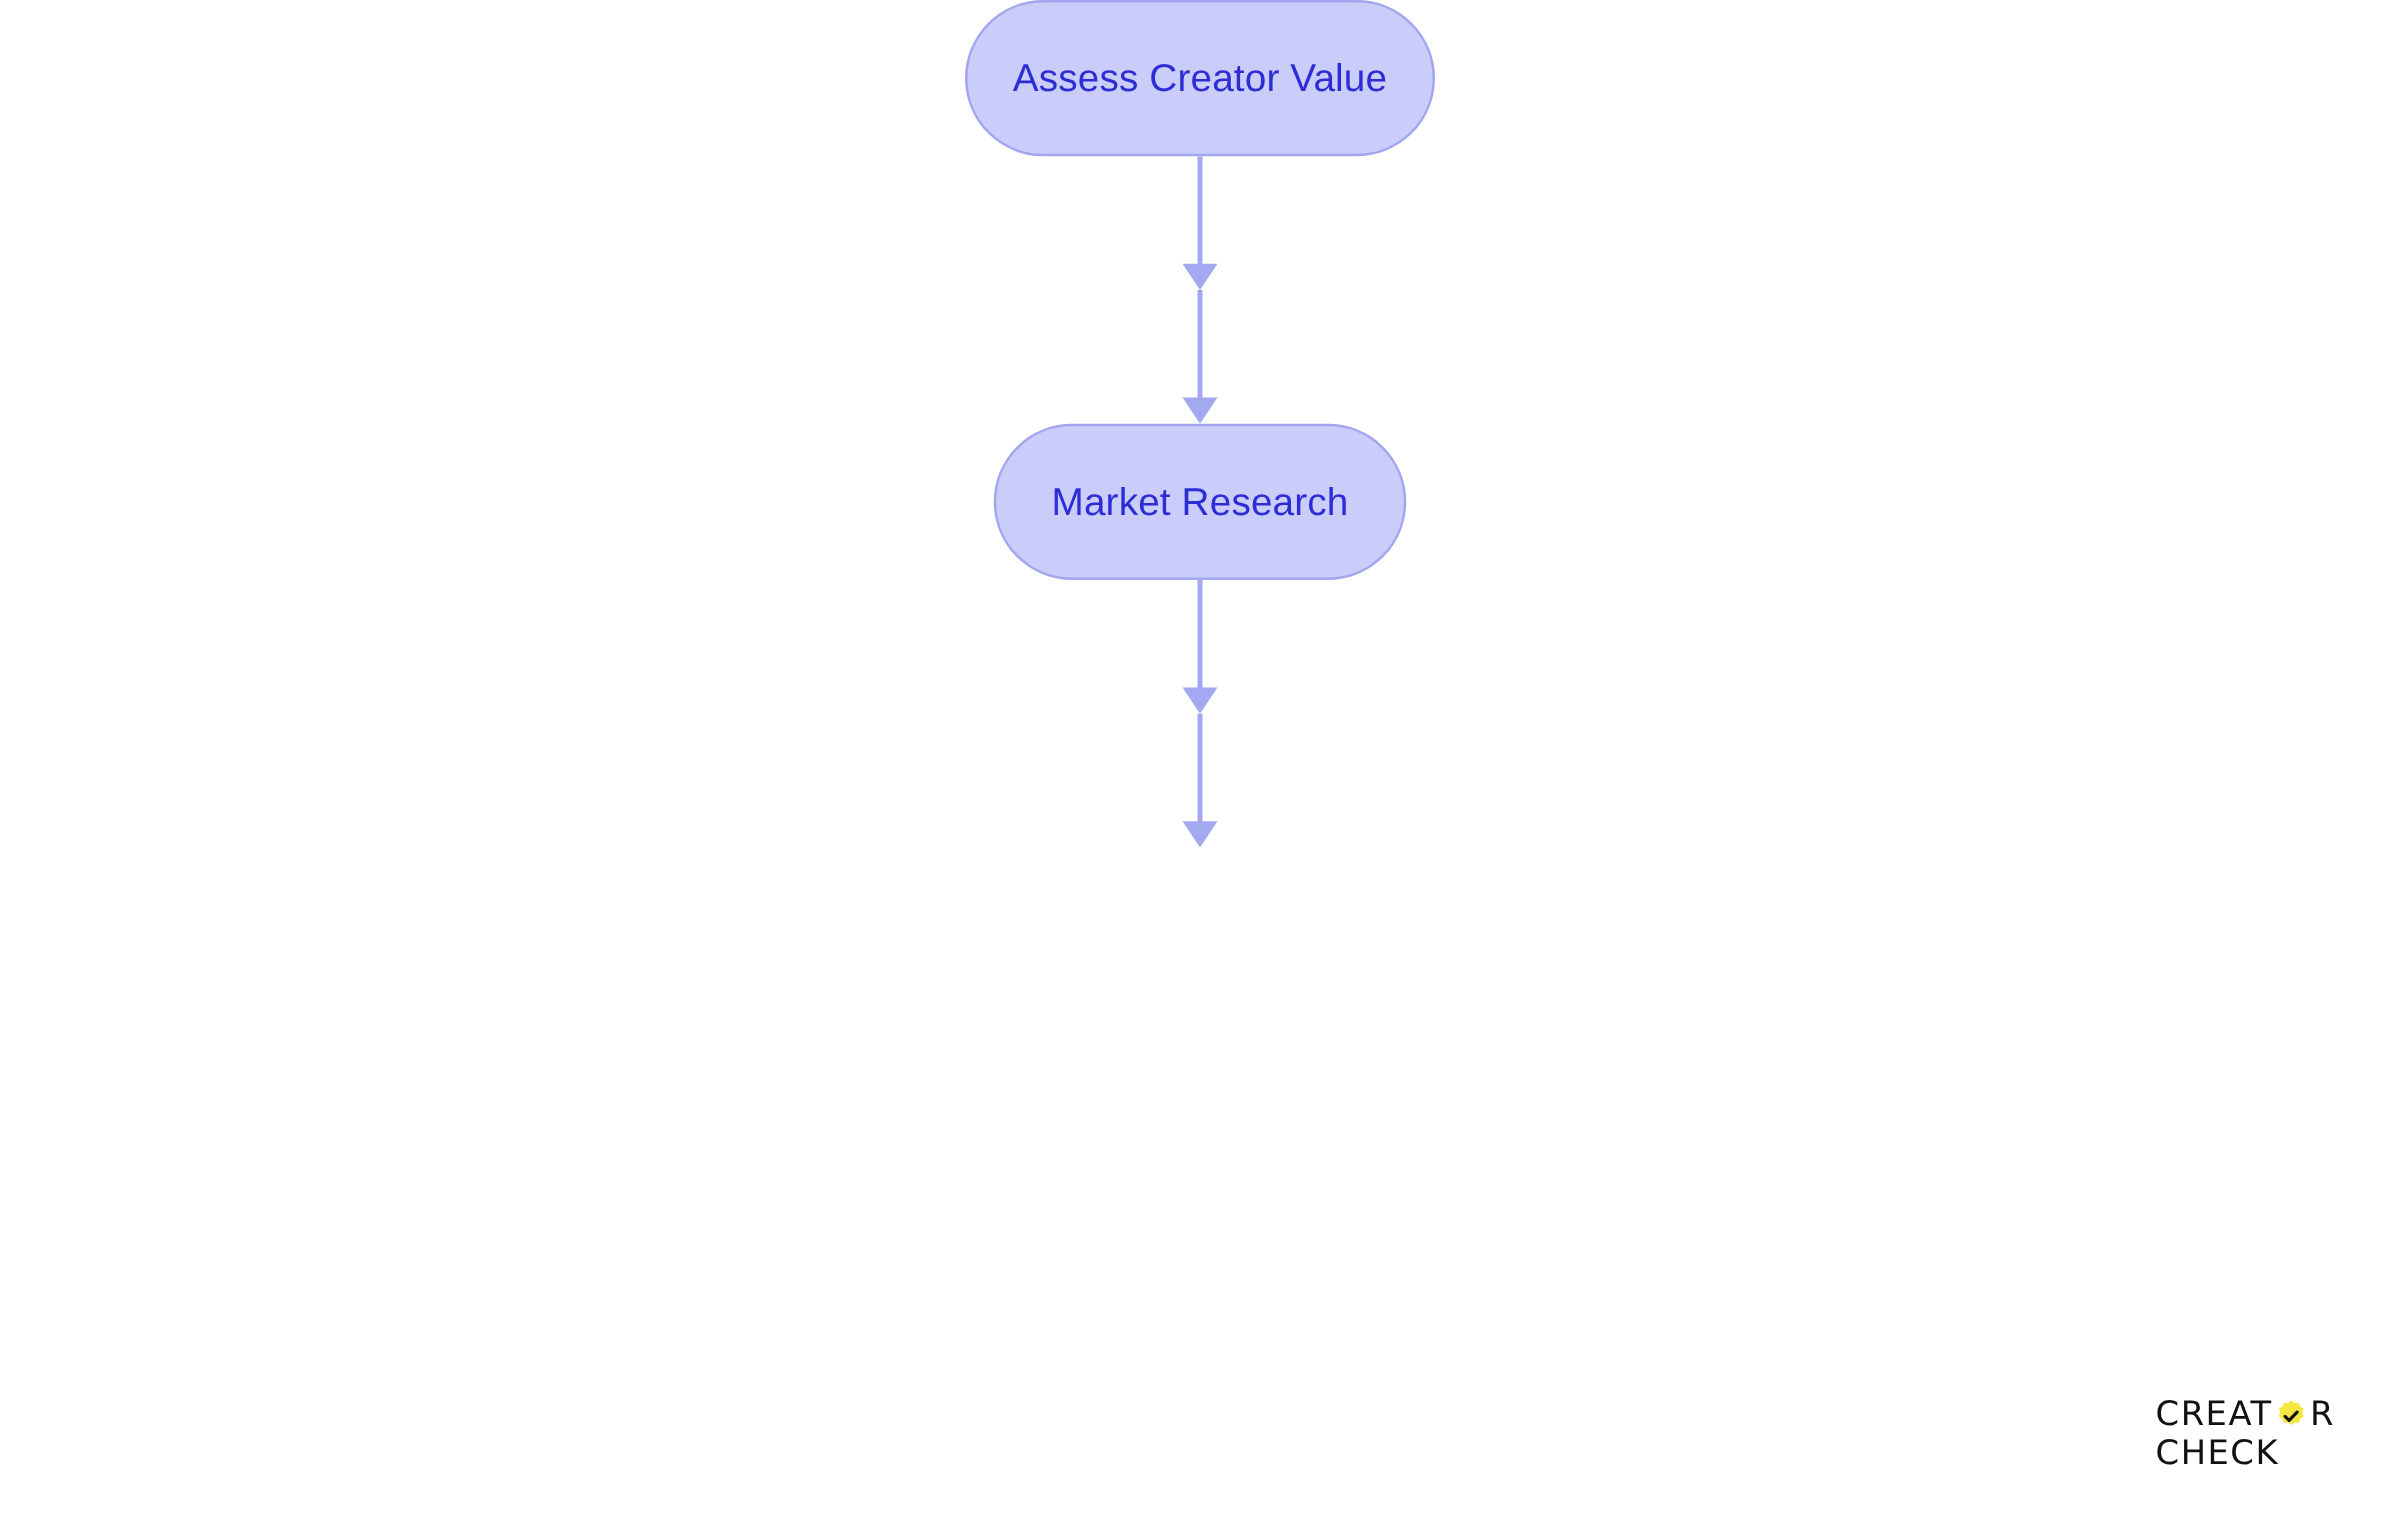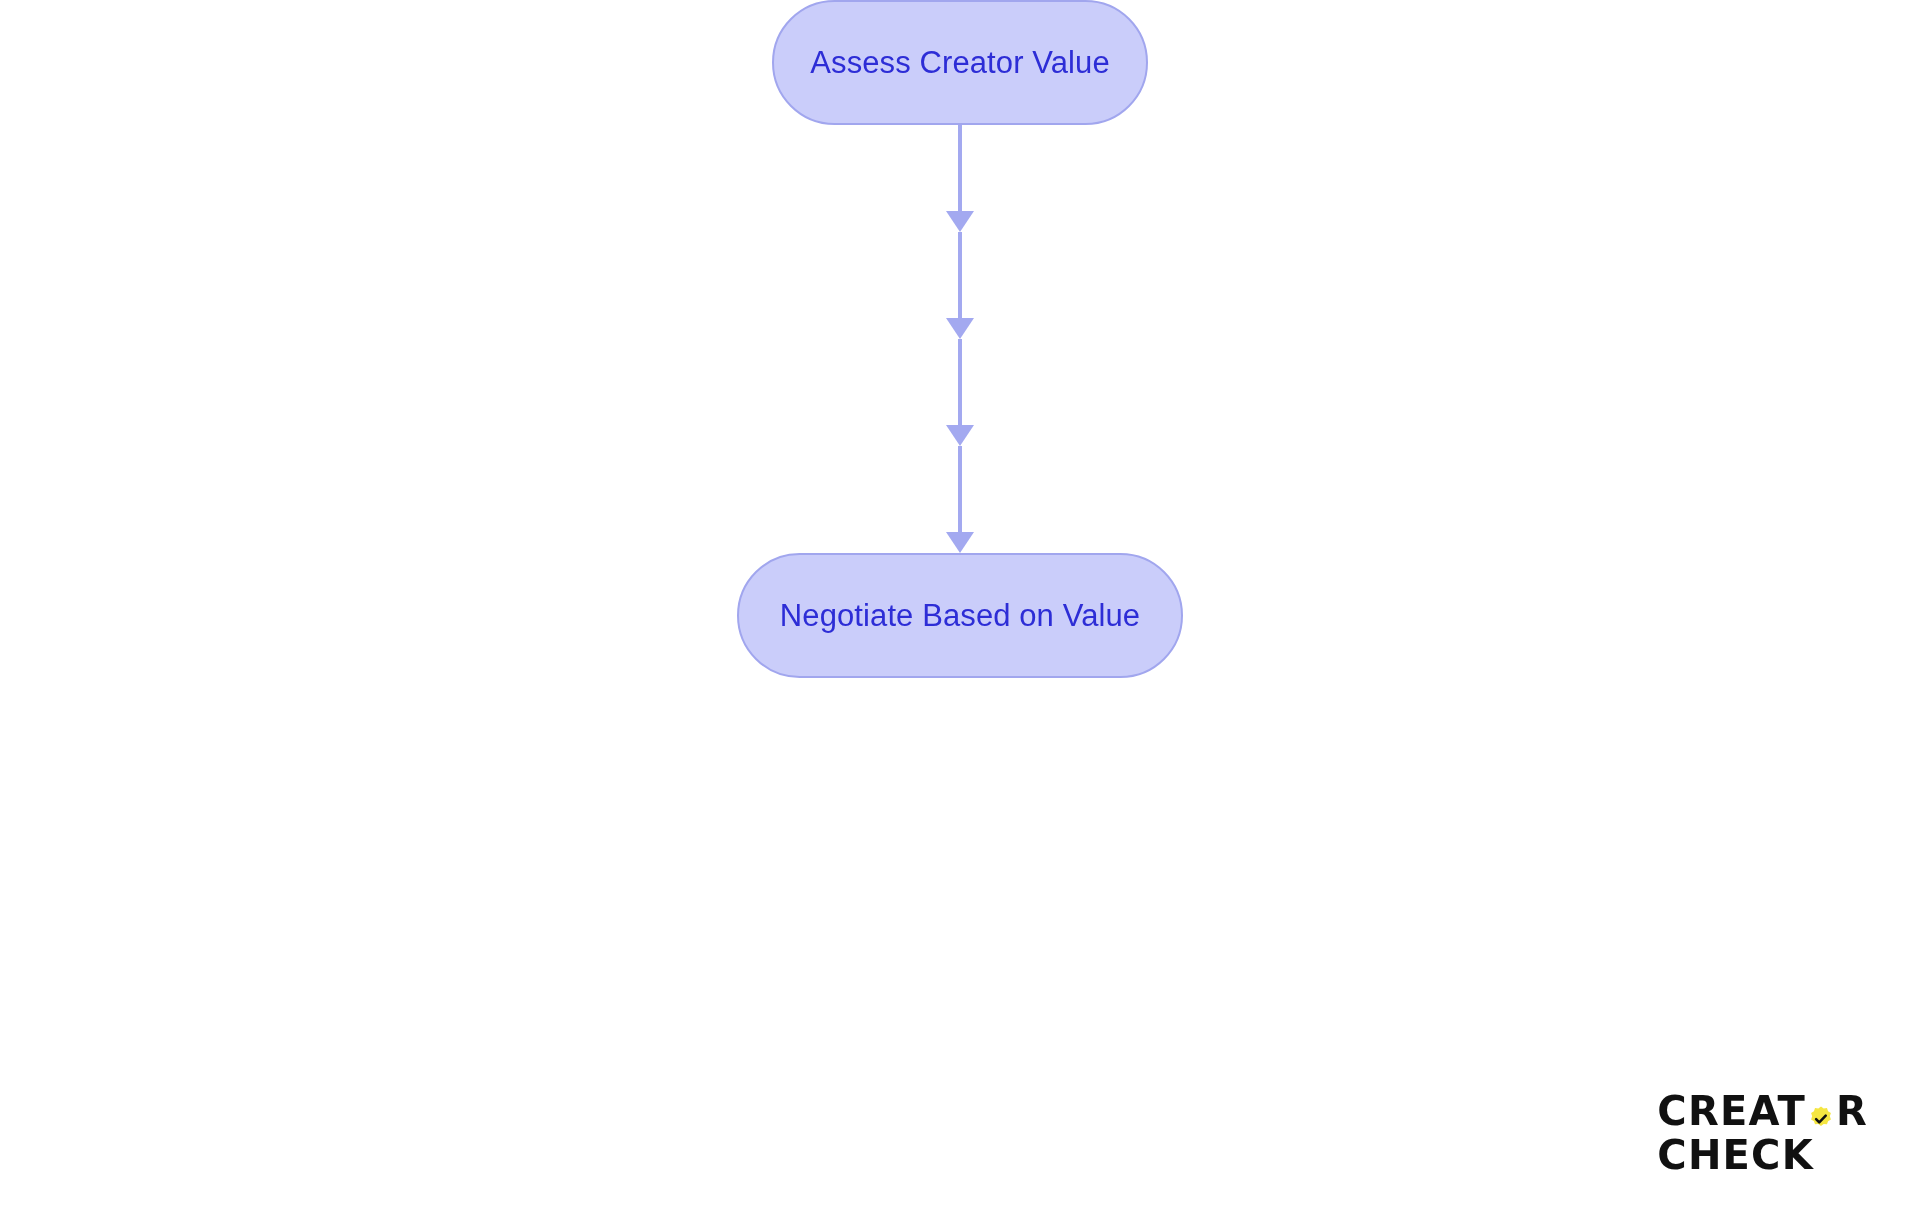--- a/index.html
+++ b/index.html
@@ -93,22 +93,22 @@
     bottom: 38px;
     text-align: left;
     line-height: 1.04;
     user-select: none;
   }
   .brand-line {
     display: flex;
     align-items: center;
     color: #111111;
     font-family: "DejaVu Sans", "Liberation Sans", sans-serif;
-    font-weight: 700;
-    font-size: 40px;
+    font-weight: 400;
+    font-size: 27px;
     letter-spacing: 1.2px;
   }
   .brand-line.second {
     margin-top: 3px;
   }
   .badge-icon {
     display: inline-block;
     width: 28px;
     height: 28px;
     margin: 0 1px;
@@ -131,35 +131,35 @@
       <div class="stem"></div>
       <div class="head"></div>
     </div>
 
 
     <div class="connector">
       <div class="stem"></div>
       <div class="head"></div>
     </div>
 
+    <div class="node" style="width:330px;">
+      <span class="node-label">Market Research</span>
+    </div>
 
     <div class="connector">
       <div class="stem"></div>
       <div class="head"></div>
     </div>
 
 
     <div class="connector">
       <div class="stem"></div>
       <div class="head"></div>
     </div>
 
-    <div class="node" style="width:446px;">
-      <span class="node-label">Negotiate Based on Value</span>
-    </div>
 
   </div>
 
   <div class="brand">
     <div class="brand-line">
       <span>CREAT</span>
       <span class="badge-icon">
         <svg viewBox="0 0 32 32" width="28" height="28" aria-hidden="true">
           <path d="M16 1.6 l3.05 2.3 3.8 -0.35 1.2 3.63 3.25 2.0 -1.18 3.64 1.18 3.64 -3.25 2.0 -1.2 3.63 -3.8 -0.35 -3.05 2.3 -3.05 -2.3 -3.8 0.35 -1.2 -3.63 -3.25 -2.0 1.18 -3.64 -1.18 -3.64 3.25 -2.0 1.2 -3.63 3.8 0.35 Z" fill="#F5E642"></path>
           <path d="M10.4 16.1 l3.6 3.7 7.4 -7.6" fill="none" stroke="#111111" stroke-width="2.9" stroke-linecap="round" stroke-linejoin="round"></path>

